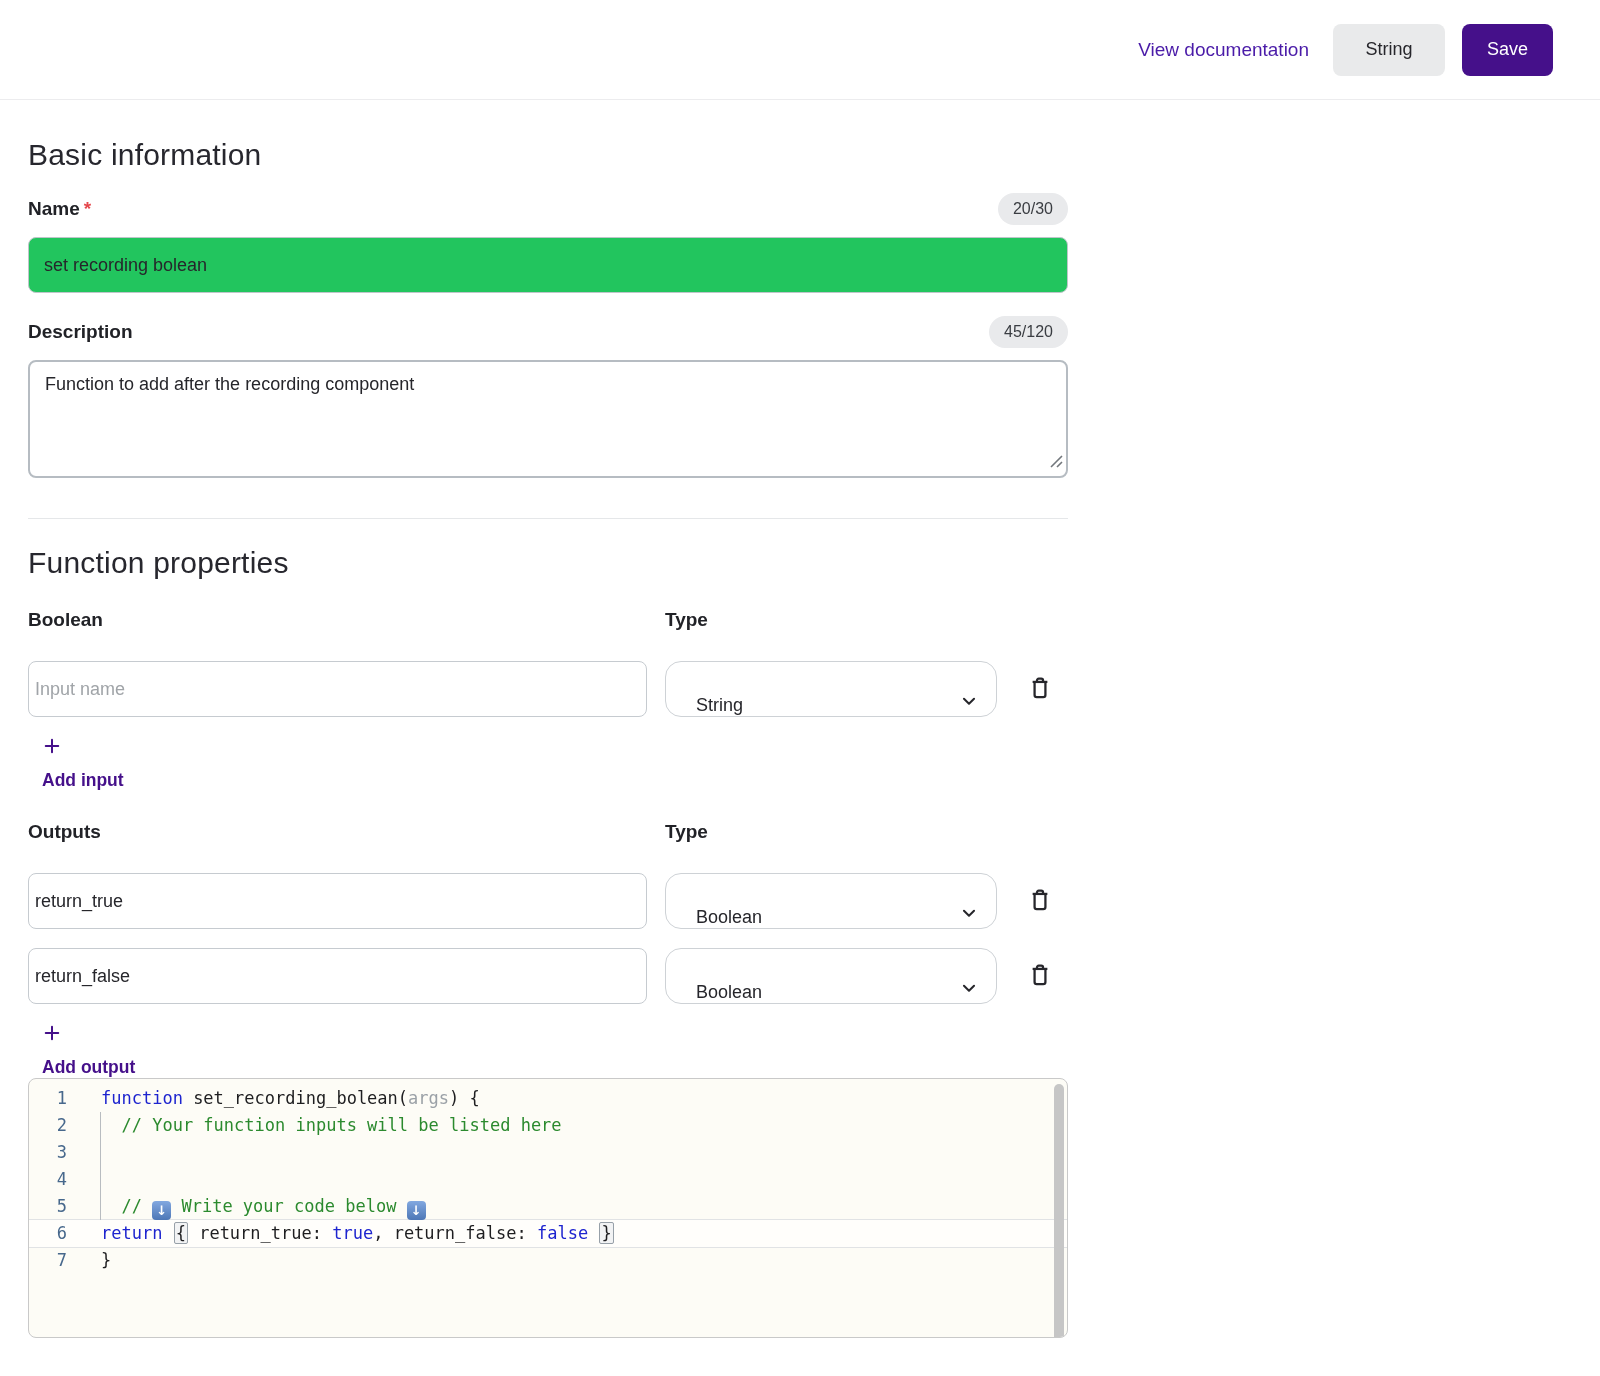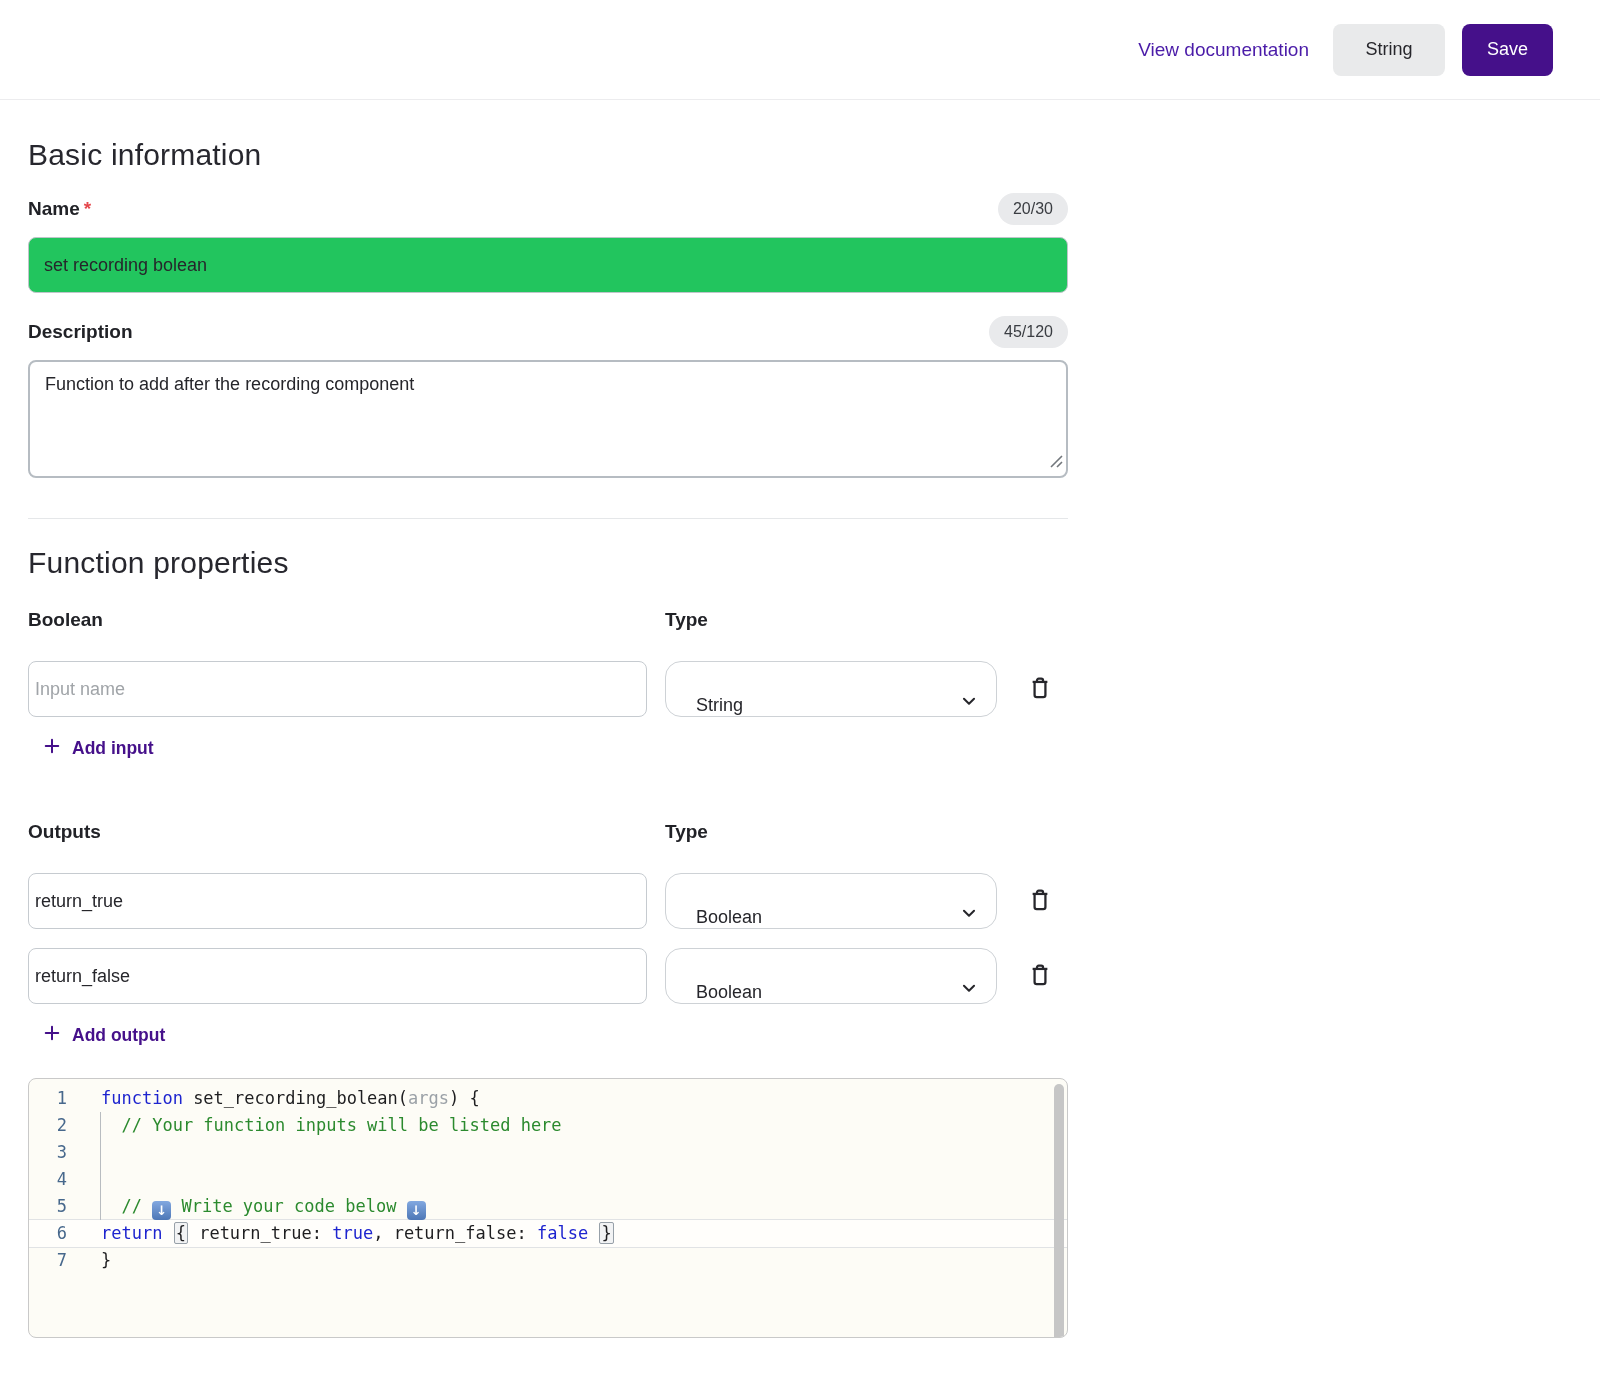--- a/index.html
+++ b/index.html
@@ -72,23 +72,23 @@
   .io-name::placeholder { color:#a0a4a8; }
   .select-box {
     width:332px; height:56px; border:1.5px solid #ced2d6; border-radius:16px;
     margin-left:18px; display:flex; align-items:flex-end; padding:0 16px 0 30px;
     cursor:pointer; background:#fff;
   }
   .select-box .select-value { flex:1; font-size:18px; color:#26262b; }
   .trash-btn { background:none; border:none; cursor:pointer; margin-left:29px;
     padding:0; width:28px; height:28px; display:flex; align-items:center; justify-content:center; }
 
-  .add-link { display:flex; align-items:center; gap:10px; margin-top:18px;
+  .add-link { display:flex; align-items:flex-start; gap:10px; margin-top:18px;
     height:24px; cursor:pointer; text-decoration:none; width:max-content;
-    padding-left:14px; }
+    padding-left:14px;flex-direction:column; }
   .add-link .add-text { color:#45108a; font-size:17.5px; font-weight:700; }
   .add-out { margin-top:12px; }
 
   .outputs-block .io-labels { margin-top:61px; }
 
   
   .code-head { display:flex; justify-content:space-between; align-items:center;
     width:1040px; margin-top:45px; }
   .code-head-left {}
   .code-label { font-size:19px; font-weight:700; color:#212227; line-height:22px; }

